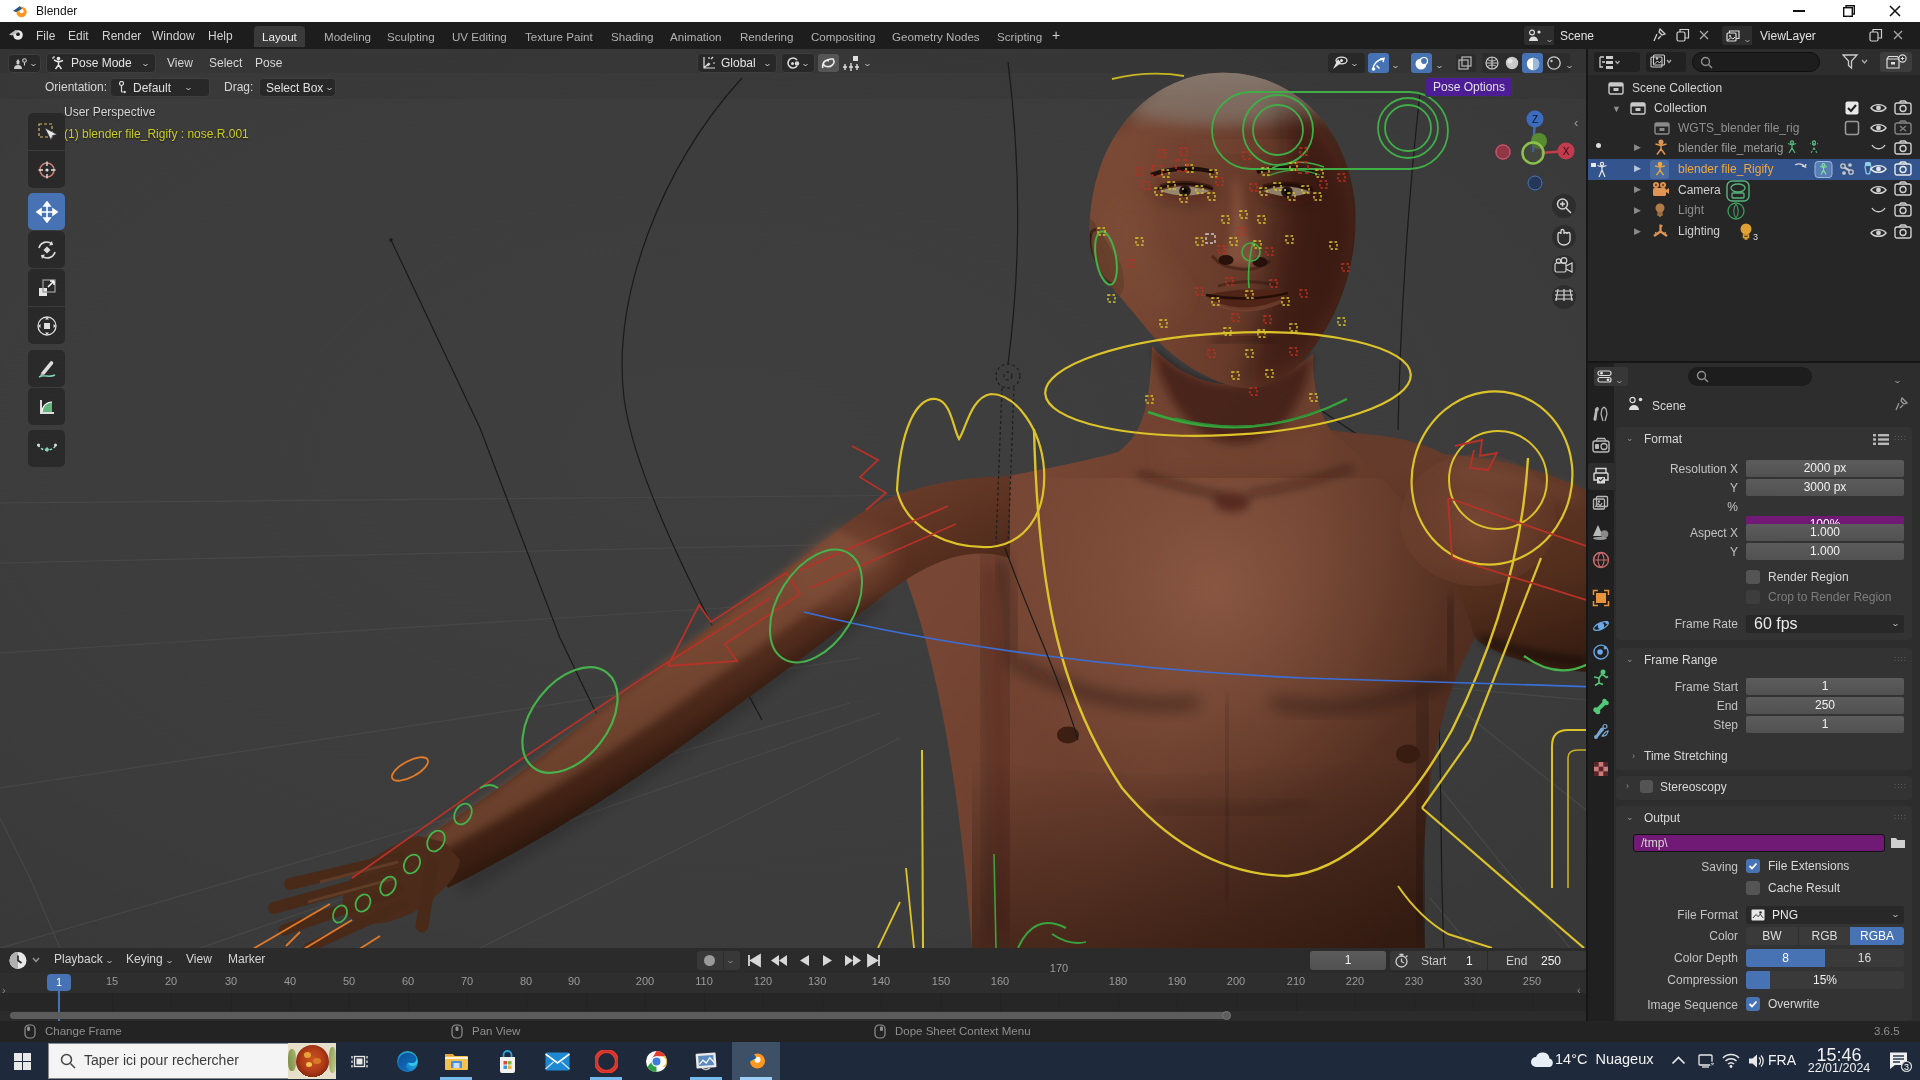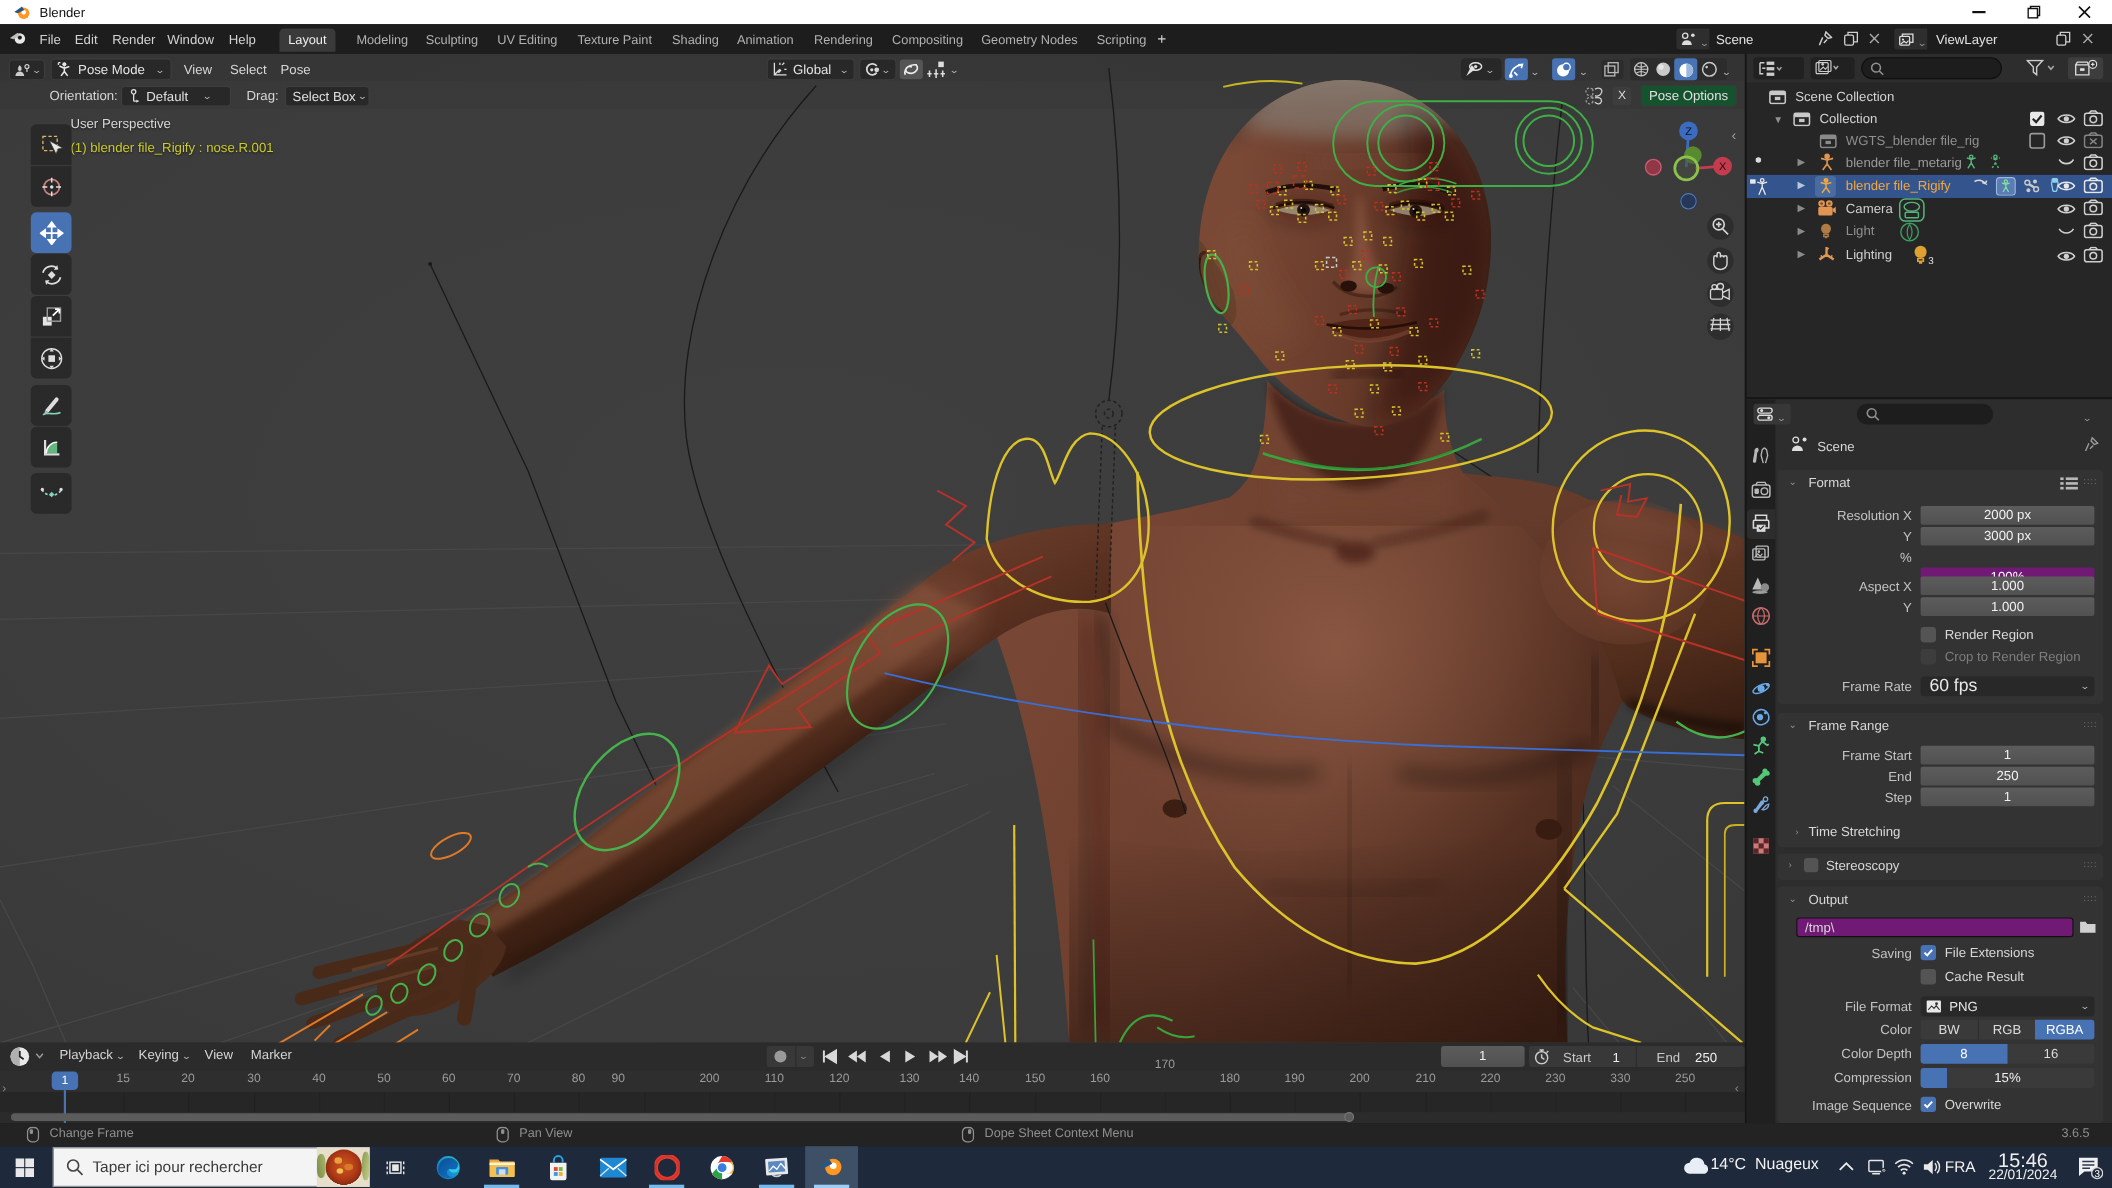--- a/index.html
+++ b/index.html
@@ -553,21 +553,21 @@
 <div class="hlabel" style="left:224px;top:31px">Drag:</div>
 <div class="hbox" style="left:259px;top:29px;width:77px;height:19px">
       <span style="margin-left:6px;color:#e0e0e0">Select Box</span>
       <span class="chev" style="margin-left:3px">⌄</span>
     </div>
 <svg class="abs" style="left:1440px;top:30px" width="18" height="17" viewBox="0 0 18 17">
       <path d="M8,2 C4,0 1,2 2,5 C3,8 6,9 8,8 M8,10 C5,9 2,10 2,13 C3,16 6,16 8,14 M8,2 v13" stroke="#999" stroke-width="1.2" fill="none" stroke-dasharray="2 1.5"></path>
       <path d="M10,2 C14,0 17,2 16,5 C15,8 12,9 10,8 M10,10 C13,9 16,10 16,13 C15,16 12,16 10,14" stroke="#ccc" stroke-width="1.2" fill="none"></path>
     </svg>
 <div class="abs" style="left:1466px;top:30px;width:17px;height:17px;background:#3d3d3d;border-radius:3px;color:#ddd;font-size:11px;text-align:center;line-height:17px">X</div>
-<div class="abs" style="left:1491px;top:28px;width:88px;height:20px;background:#14532d;border:1px solid #3a3a3a;border-radius:3px;color:#e0e0e0;font-size:12px;line-height:18px"><span style="margin-left:7px">Pose Options</span><span class="chev" style="position:absolute;right:4px;top:-44px">⌄</span></div>
+<div class="abs" style="left:1425px;top:28px;width:88px;height:20px;background:#4c1d95;border:1px solid #3a3a3a;border-radius:3px;color:#e0e0e0;font-size:12px;line-height:18px"><span style="margin-left:7px">Pose Options</span><span class="chev" style="position:absolute;right:4px;top:-44px">⌄</span></div>
 
 <div class="toolbtn" style="top:64px;border-radius:5px 5px 0 0">
       <svg width="20" height="20" viewBox="0 0 20 20">
         <rect x="2" y="2" width="13" height="13" fill="none" stroke="#d8b765" stroke-width="1.2" stroke-dasharray="3 2"></rect>
         <path d="M8,6 L14,18 L15.5,13.5 L20,12.5 Z" fill="#e8e8e8" stroke="#333" stroke-width=".6"></path>
       </svg>
     </div>
 <div class="toolbtn" style="top:102px;border-radius:0 0 5px 5px">
       <svg width="20" height="20" viewBox="0 0 20 20">
         <circle cx="10" cy="10" r="7" fill="none" stroke="#c8807a" stroke-width="1.6"></circle>
@@ -1133,25 +1133,25 @@
  <div class="abs" style="left:1506px;top:6px;color:#c9c9c9;font-size:12px">End</div>
  <div class="abs" style="left:1541px;top:6px;color:#f0f0f0;font-size:12px">250</div>
  <div class="abs" style="left:98px;top:27px;width:28px;text-align:center;color:#9b9b9b;font-size:11px">15</div>
  <div class="abs" style="left:157px;top:27px;width:28px;text-align:center;color:#9b9b9b;font-size:11px">20</div>
  <div class="abs" style="left:217px;top:27px;width:28px;text-align:center;color:#9b9b9b;font-size:11px">30</div>
  <div class="abs" style="left:276px;top:27px;width:28px;text-align:center;color:#9b9b9b;font-size:11px">40</div>
  <div class="abs" style="left:335px;top:27px;width:28px;text-align:center;color:#9b9b9b;font-size:11px">50</div>
  <div class="abs" style="left:394px;top:27px;width:28px;text-align:center;color:#9b9b9b;font-size:11px">60</div>
  <div class="abs" style="left:453px;top:27px;width:28px;text-align:center;color:#9b9b9b;font-size:11px">70</div>
  <div class="abs" style="left:512px;top:27px;width:28px;text-align:center;color:#9b9b9b;font-size:11px">80</div>
- <div class="abs" style="left:548px;top:27px;width:28px;text-align:center;color:#9b9b9b;font-size:11px">90</div>
+ <div class="abs" style="left:568px;top:27px;width:28px;text-align:left;color:#9b9b9b;font-size:11px">90</div>
  <div class="abs" style="left:631px;top:27px;width:28px;text-align:center;color:#9b9b9b;font-size:11px">200</div>
  <div class="abs" style="left:690px;top:27px;width:28px;text-align:center;color:#9b9b9b;font-size:11px">110</div>
  <div class="abs" style="left:749px;top:27px;width:28px;text-align:center;color:#9b9b9b;font-size:11px">120</div>
- <div class="abs" style="left:808px;top:27px;width:28px;text-align:right;color:#9b9b9b;font-size:11px">130</div>
+ <div class="abs" style="left:808px;top:27px;width:28px;text-align:left;color:#9b9b9b;font-size:11px">130</div>
  <div class="abs" style="left:867px;top:27px;width:28px;text-align:center;color:#9b9b9b;font-size:11px">140</div>
  <div class="abs" style="left:927px;top:27px;width:28px;text-align:center;color:#9b9b9b;font-size:11px">150</div>
  <div class="abs" style="left:986px;top:27px;width:28px;text-align:center;color:#9b9b9b;font-size:11px">160</div>
  <div class="abs" style="left:1045px;top:14px;width:28px;text-align:center;color:#9b9b9b;font-size:11px">170</div>
  <div class="abs" style="left:1104px;top:27px;width:28px;text-align:center;color:#9b9b9b;font-size:11px">180</div>
  <div class="abs" style="left:1163px;top:27px;width:28px;text-align:center;color:#9b9b9b;font-size:11px">190</div>
  <div class="abs" style="left:1222px;top:27px;width:28px;text-align:center;color:#9b9b9b;font-size:11px">200</div>
  <div class="abs" style="left:1282px;top:27px;width:28px;text-align:center;color:#9b9b9b;font-size:11px">210</div>
  <div class="abs" style="left:1341px;top:27px;width:28px;text-align:center;color:#9b9b9b;font-size:11px">220</div>
  <div class="abs" style="left:1400px;top:27px;width:28px;text-align:center;color:#9b9b9b;font-size:11px">230</div>

